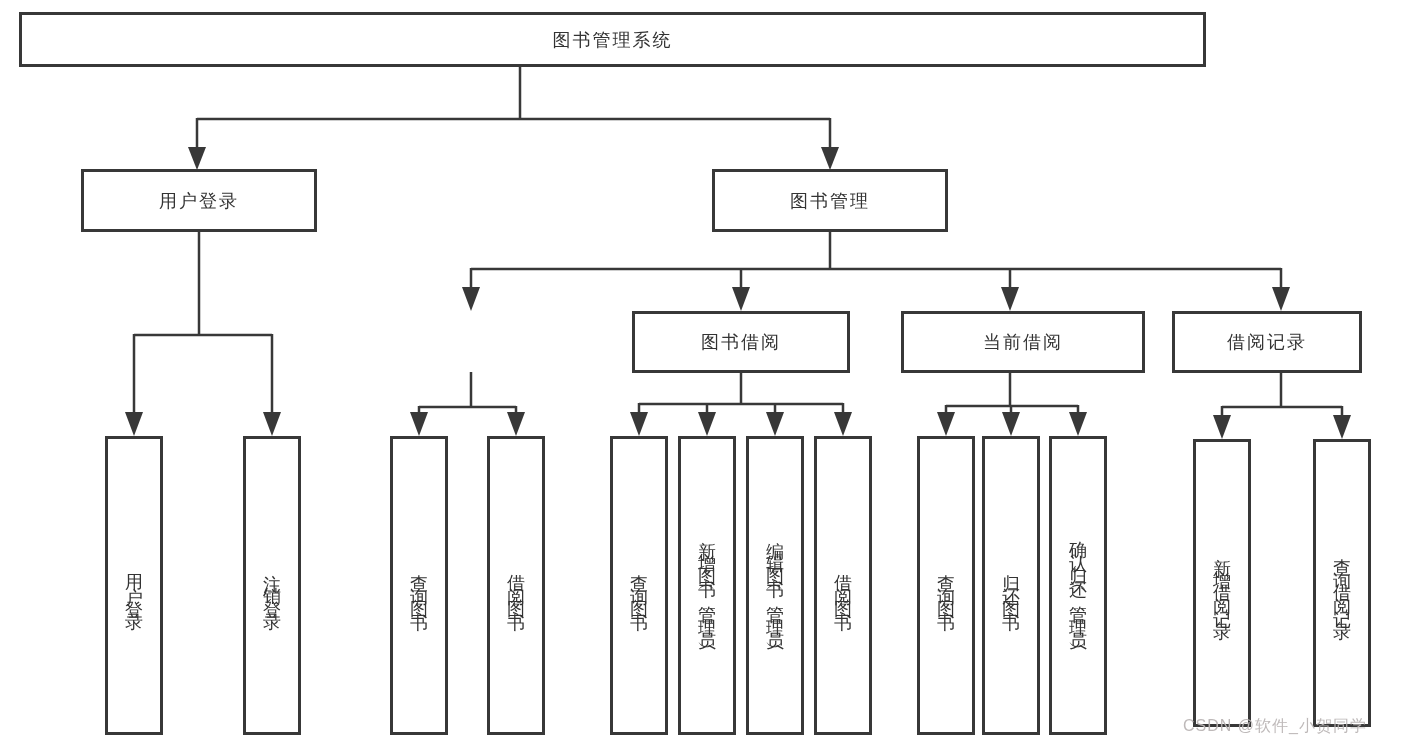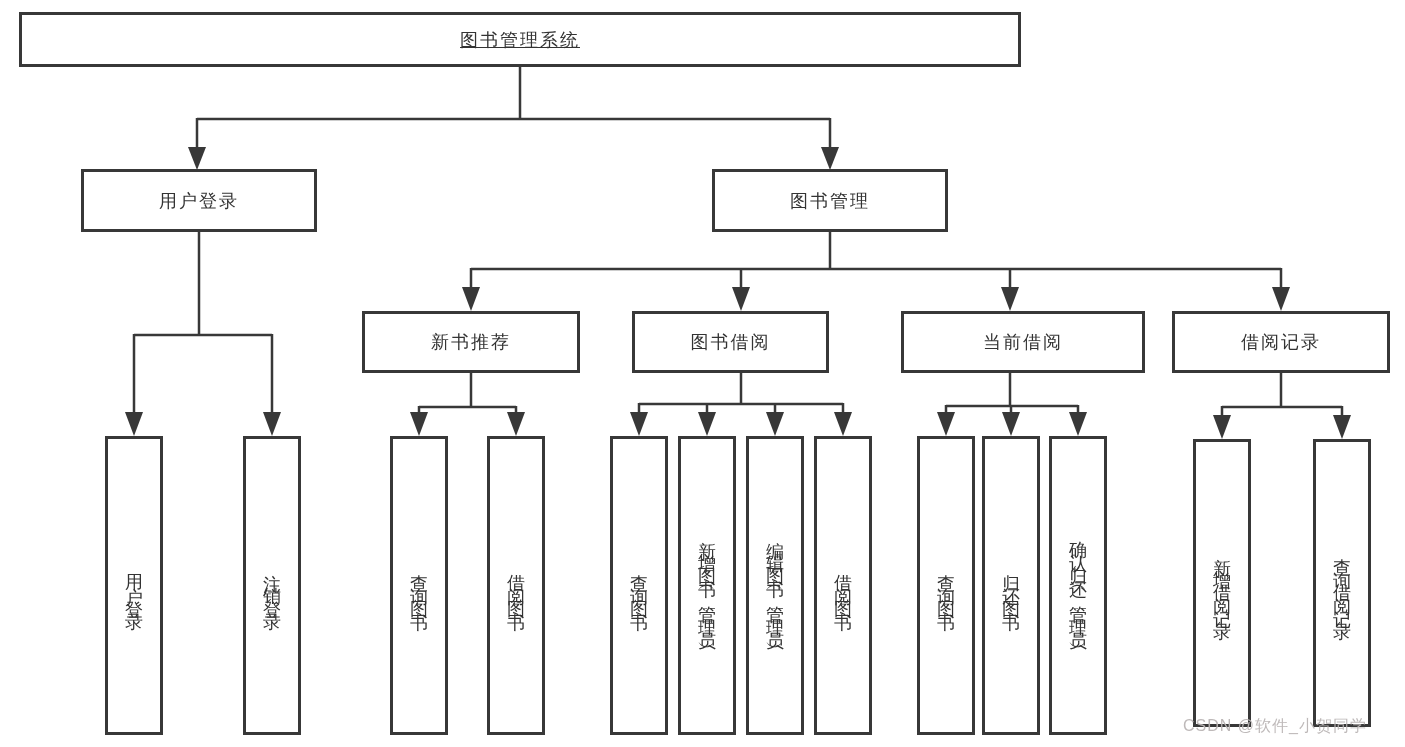--- a/index.html
+++ b/index.html
@@ -84,29 +84,28 @@
       <polygon points="766,412 784,412 775,436"></polygon>
       <polygon points="834,412 852,412 843,436"></polygon>
       <polygon points="937,412 955,412 946,436"></polygon>
       <polygon points="1002,412 1020,412 1011,436"></polygon>
       <polygon points="1069,412 1087,412 1078,436"></polygon>
       <polygon points="1213,415 1231,415 1222,439"></polygon>
       <polygon points="1333,415 1351,415 1342,439"></polygon>
     </g>
   </svg>
 
-  <div class="node h-node" style="left:19px; top:12px; width:1002px; height:55px;text-decoration:underline;">图书管理系统</div>
+  <div class="node h-node" style="left:19px; top:12px; width:1187px; height:55px;">图书管理系统</div>
 
   <div class="node h-node" style="left:81px; top:169px; width:236px; height:63px;">用户登录</div>
   <div class="node h-node" style="left:712px; top:169px; width:236px; height:63px;font-family:Liberation Serif, serif;">图书管理</div>
 
-  <div class="node h-node" style="left:362px; top:311px; width:218px; height:62px;">新书推荐</div>
-  <div class="node h-node" style="left:632px; top:311px; width:197px; height:62px;">图书借阅</div>
+  <div class="node h-node" style="left:632px; top:311px; width:218px; height:62px;">图书借阅</div>
   <div class="node h-node" style="left:901px; top:311px; width:244px; height:62px;">当前借阅</div>
-  <div class="node h-node" style="left:1172px; top:311px; width:218px; height:62px;">借阅记录</div>
+  <div class="node h-node" style="left:1172px; top:311px; width:190px; height:62px;">借阅记录</div>
 
   <div class="node v-node" style="left:105px; top:436px; width:58px; height:299px;">用户登录</div>
   <div class="node v-node" style="left:243px; top:436px; width:58px; height:299px;">注销登录</div>
 
   <div class="node v-node" style="left:390px; top:436px; width:58px; height:299px;">查询图书</div>
   <div class="node v-node" style="left:487px; top:436px; width:58px; height:299px;">借阅图书</div>
 
   <div class="node v-node" style="left:610px; top:436px; width:58px; height:299px;">查询图书</div>
   <div class="node v-node" style="left:678px; top:436px; width:58px; height:299px;">新增图书（管理员）</div>
   <div class="node v-node" style="left:746px; top:436px; width:58px; height:299px;">编辑图书（管理员）</div>

